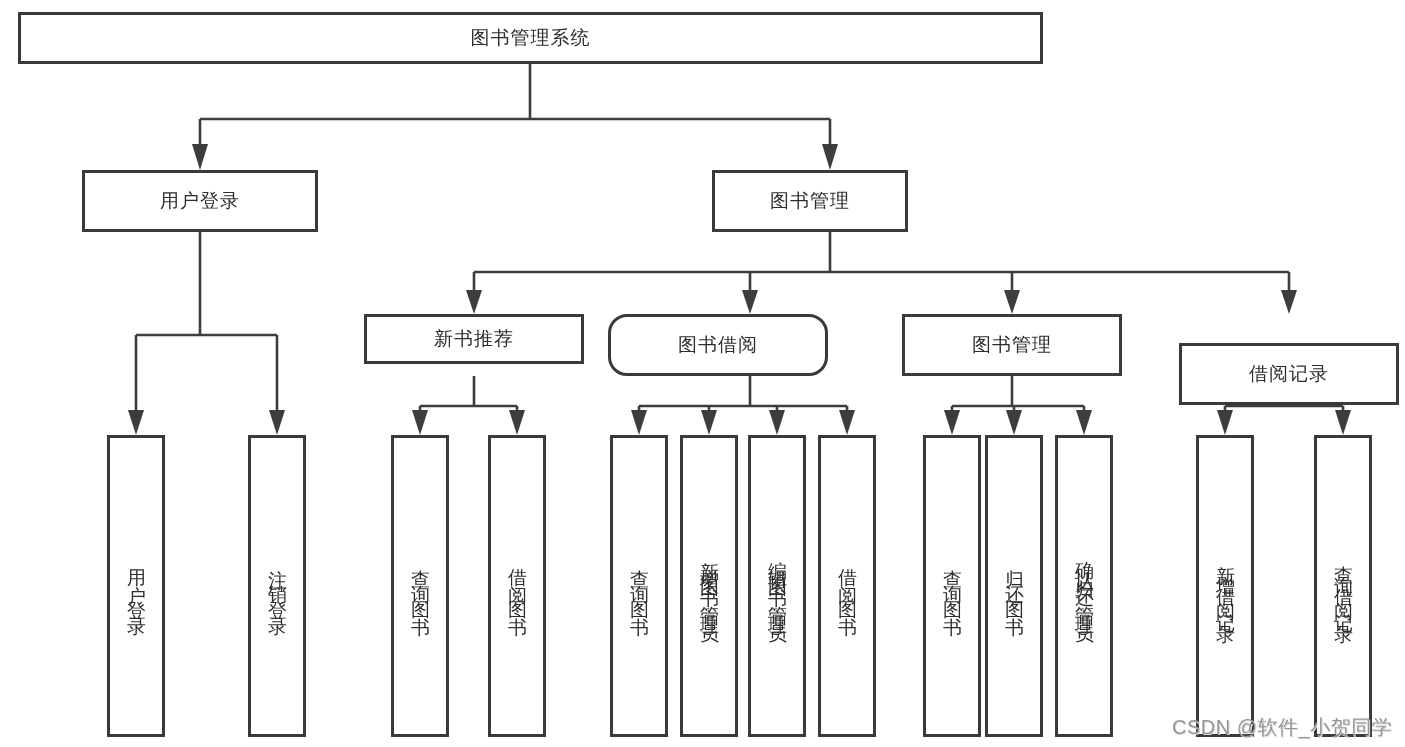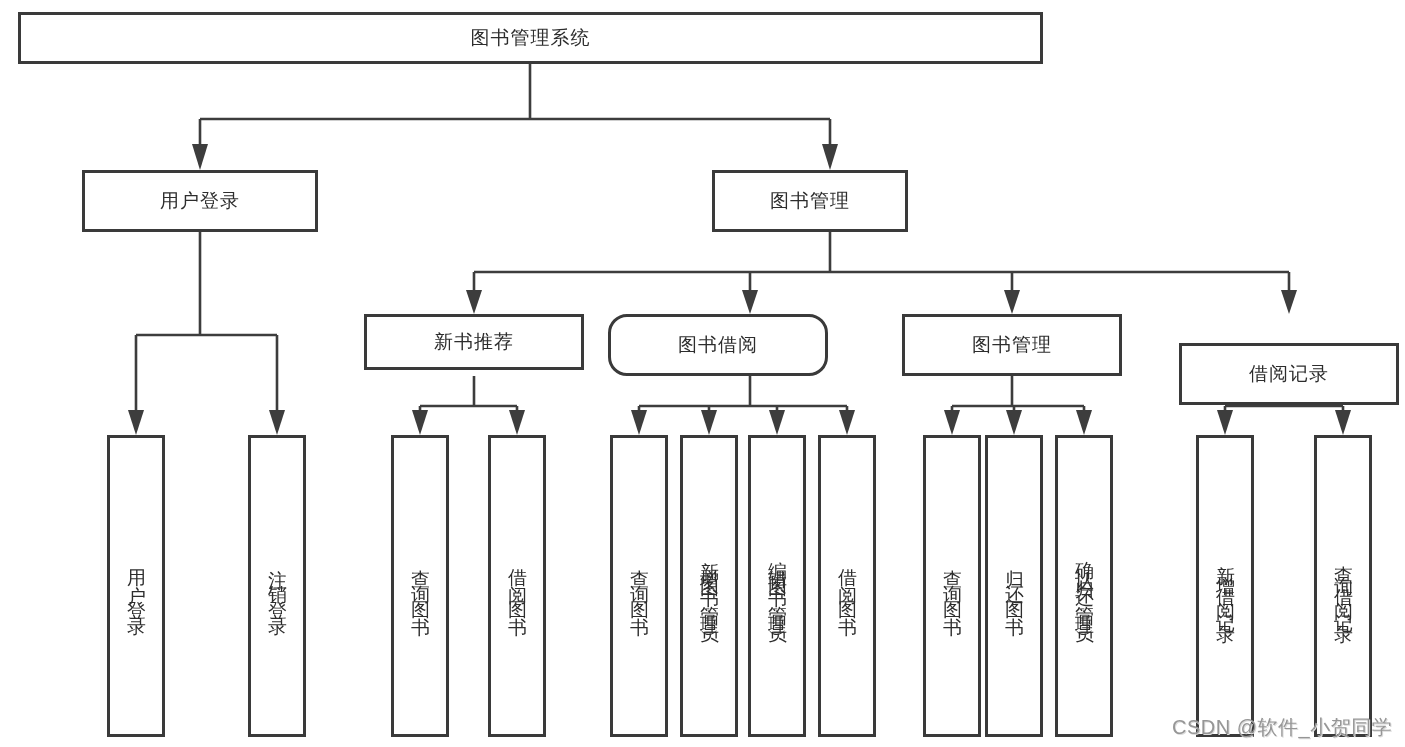--- a/index.html
+++ b/index.html
@@ -89,21 +89,21 @@
     <path class="wire" d="M1289 376 V406 M1225 406 H1343 M1225 406 V414 M1343 406 V414"></path>
     <polygon class="arrowhead" points="1217,410 1233,410 1225,435"></polygon>
     <polygon class="arrowhead" points="1335,410 1351,410 1343,435"></polygon>
   </svg>
 
   <div class="box" style="left:18px;top:12px;width:1025px;height:52px;">图书管理系统</div>
 
   <div class="box" style="left:82px;top:170px;width:236px;height:62px;">用户登录</div>
   <div class="box" style="left:712px;top:170px;width:196px;height:62px;">图书管理</div>
 
-  <div class="box" style="left:364px;top:314px;width:220px;height:56px;">新书推荐</div>
+  <div class="box" style="left:364px;top:314px;width:220px;height:50px;">新书推荐</div>
   <div class="box" style="left:608px;top:314px;width:220px;height:62px;border-radius:19px;">图书借阅</div>
   <div class="box" style="left:902px;top:314px;width:220px;height:62px;">图书管理</div>
   <div class="box" style="left:1179px;top:314px;width:220px;height:62px;margin-top:29px;">借阅记录</div>
 
   <div class="box leaf" style="left:107px;">
     <span class="vtext" style="letter-spacing: 16px;">用户登录</span>
   </div>
   <div class="box leaf" style="left:248px;">
     <span class="vtext" style="letter-spacing: 16px;">注销登录</span>
   </div>

